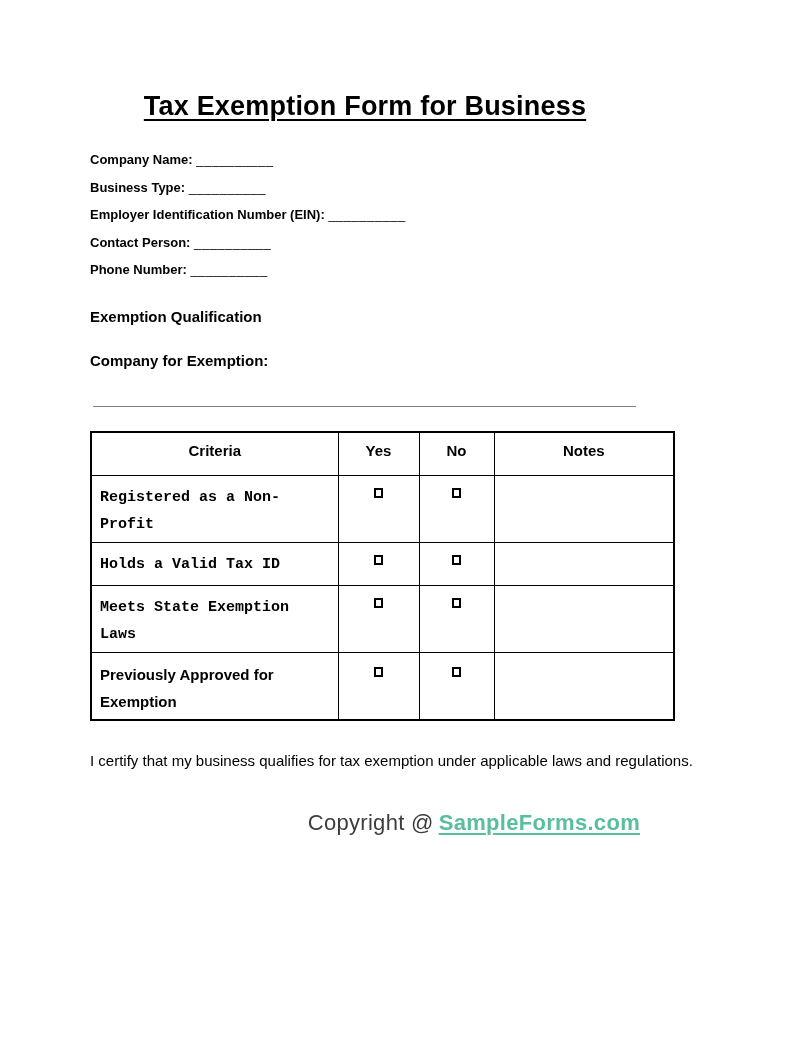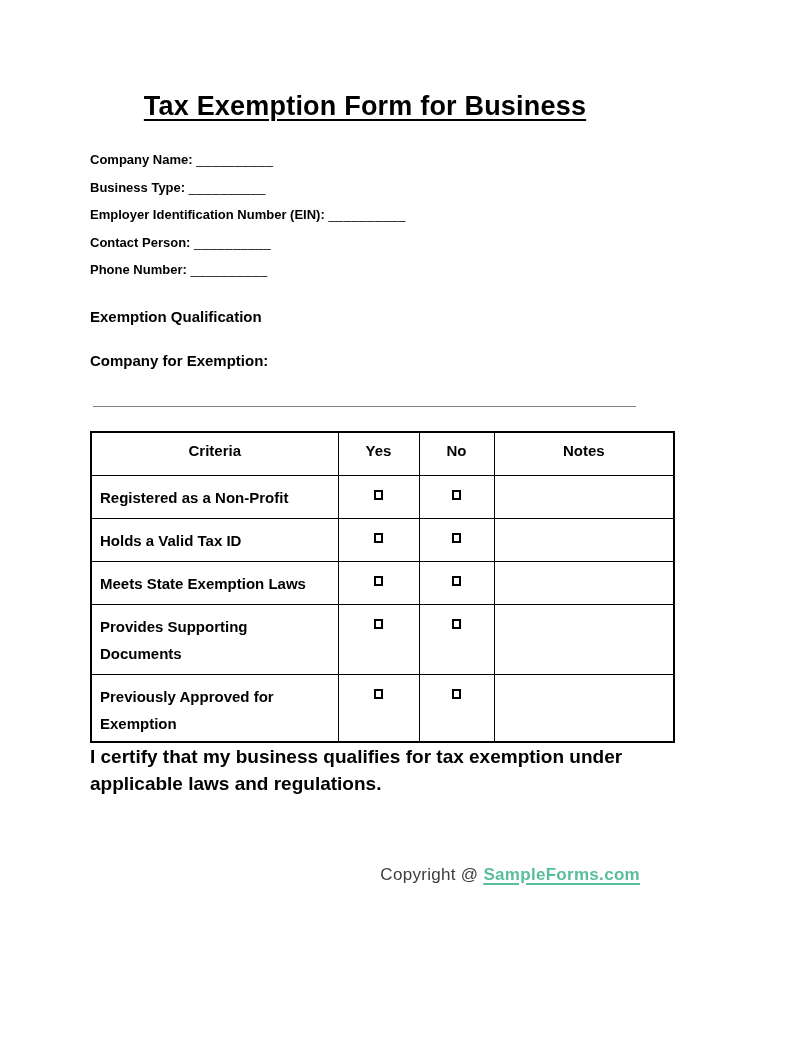--- a/index.html
+++ b/index.html
@@ -83,40 +83,41 @@
     vertical-align: top;
     padding: 8px 10px 4px 8px;
     line-height: 27px;
   }
   td.check-cell {
     text-align: center;
     vertical-align: top;
     padding-top: 10px;
   }
   td.notes-cell { vertical-align: top; }
-  tr.row-s { height: 43px; }
+  tr.row-s { height: 43px; font-family: Liberation Mono, monospace; }
   tr.row-m { height: 70px; }
   tr.row-l { height: 67px; }
   .checkbox {
     display: inline-block;
     width: 9px;
     height: 10px;
     border: 2px solid #000;
     background: #fff;
   }
   .statement {
-    font-size: 19px;
-    font-weight: bold;
+    margin-top: 26px;
+    font-size: 15px;
+    font-weight: normal;
     line-height: 27px;
     width: 615px;
   }
   .footer {
-    margin-top: 68px;
+    margin-top: 36px;
     text-align: right;
-    font-size: 17px;
+    font-size: 22px;
     color: #3d3d3d;
     letter-spacing: 0.3px;
   }
   .footer .copyright-prefix { margin-right: 5px; }
   .footer a.brand-link {
     color: #58be9c;
     font-weight: bold;
     text-decoration: underline;
     text-decoration-thickness: 2px;
     text-underline-offset: 3px;
@@ -188,26 +189,20 @@
           <td class="check-cell"><span class="checkbox"></span></td>
           <td class="check-cell"><span class="checkbox"></span></td>
           <td class="notes-cell"></td>
         </tr>
         <tr class="row-s">
           <td class="criteria-cell">Meets State Exemption Laws</td>
           <td class="check-cell"><span class="checkbox"></span></td>
           <td class="check-cell"><span class="checkbox"></span></td>
           <td class="notes-cell"></td>
         </tr>
-        <tr class="row-m">
-          <td class="criteria-cell">Provides Supporting Documents</td>
-          <td class="check-cell"><span class="checkbox"></span></td>
-          <td class="check-cell"><span class="checkbox"></span></td>
-          <td class="notes-cell"></td>
-        </tr>
         <tr class="row-l">
           <td class="criteria-cell">Previously Approved for Exemption</td>
           <td class="check-cell"><span class="checkbox"></span></td>
           <td class="check-cell"><span class="checkbox"></span></td>
           <td class="notes-cell"></td>
         </tr>
       </tbody>
     </table>
 
 

